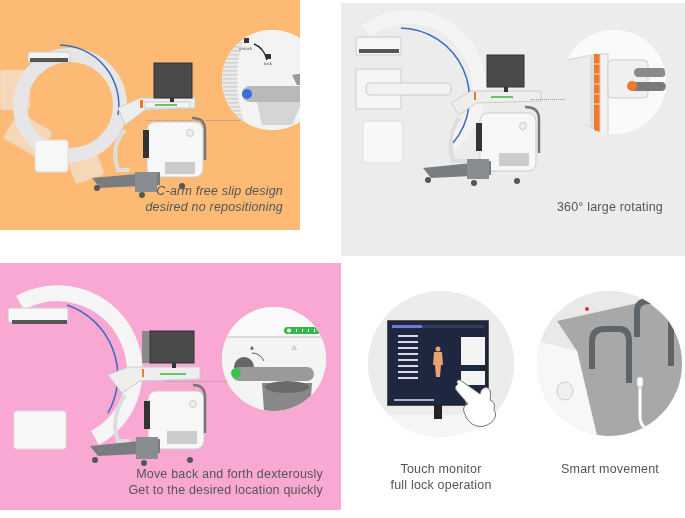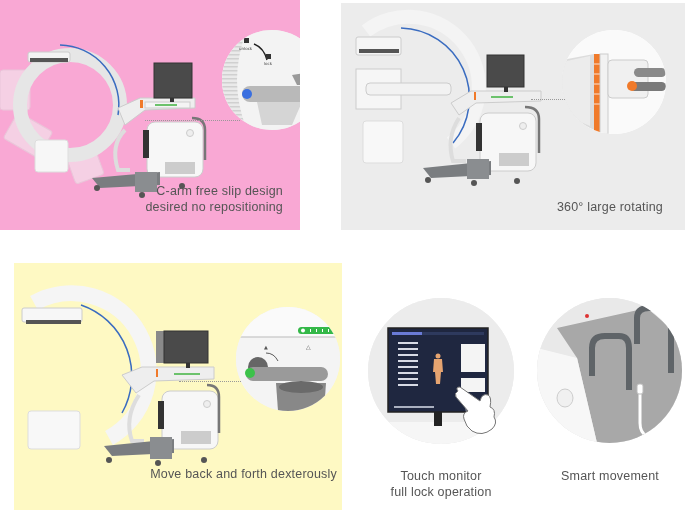--- a/index.html
+++ b/index.html
@@ -1,22 +1,22 @@
 <!DOCTYPE html>
 <html><head>
 <meta charset="utf-8">
 <style>
   * { box-sizing: border-box; margin: 0; padding: 0; }
   html, body { width: 685px; height: 518px; background: #ffffff; overflow: hidden; }
   body { position: relative; font-family: "Liberation Sans", "DejaVu Sans", sans-serif; color: #555; }
   .panel { position: absolute; overflow: hidden; }
-  .p1 { left: 0; top: 0; width: 300px; height: 230px; background: #f9a8d4; }
-  .p2 { left: 341px; top: 3px; width: 344px; height: 227px; background: #ececec; }
-  .p3 { left: 14px; top: 263px; width: 341px; height: 247px; background: #fef9c3; }
-  .p4 { left: 342px; top: 263px; width: 343px; height: 255px; background: #ffffff; }
+  .p1 { left: 0; top: 0; width: 300px; height: 230px; background: #fdba74; font-style: italic; }
+  .p2 { left: 341px; top: 3px; width: 344px; height: 253px; background: #ececec; }
+  .p3 { left: 0; top: 263px; width: 341px; height: 247px; background: #f9a8d4; }
+  .p4 { left: 342px; top: 256px; width: 343px; height: 255px; background: #ffffff; }
   .caption { position: absolute; font-size: 12.5px; line-height: 16px; color: #555; letter-spacing: 0.2px; }
   .right { text-align: right; }
   .center { text-align: center; }
   .machine { position: absolute; }
   .zoom-circle { position: absolute; border-radius: 50%; overflow: hidden; }
   .dotline { position: absolute; height: 0; border-top: 1.5px dotted #999; }
 </style>
 </head>
 <body>
 
@@ -189,20 +189,21 @@
       <ellipse cx="22" cy="60" rx="10" ry="10" fill="#666"></ellipse>
       <rect x="10" y="60" width="82" height="14" rx="7" fill="#9a9a9a"></rect>
       <circle cx="14" cy="66" r="5" fill="#3cc24a"></circle>
       <path d="M 40 76 L 90 76 L 88 104 L 42 104 Z" fill="#888"></path>
       <ellipse cx="65" cy="80" rx="22" ry="6" fill="#6a6a6a"></ellipse>
     </svg>
   </div>
 
   <div class="caption right" style="right:18px; top:203px;">
     <div>Move back and forth dexterously</div>
+    <div>Get to the desired location quickly</div>
   </div>
 </div>
 
 <div class="panel p4">
   <div class="zoom-circle" style="left:26px; top:35px; width:146px; height:146px; background:#ececec;">
     <svg width="146" height="146" viewBox="0 0 146 146">
       <rect width="146" height="146" fill="#ececec"></rect>
       <rect x="0" y="124" width="146" height="22" fill="#f6f6f6"></rect>
       <rect x="20" y="30" width="100" height="84" fill="#1f2740" stroke="#222" stroke-width="1.5"></rect>
       <rect x="24" y="34" width="30" height="3" fill="#6a7bd6"></rect>

